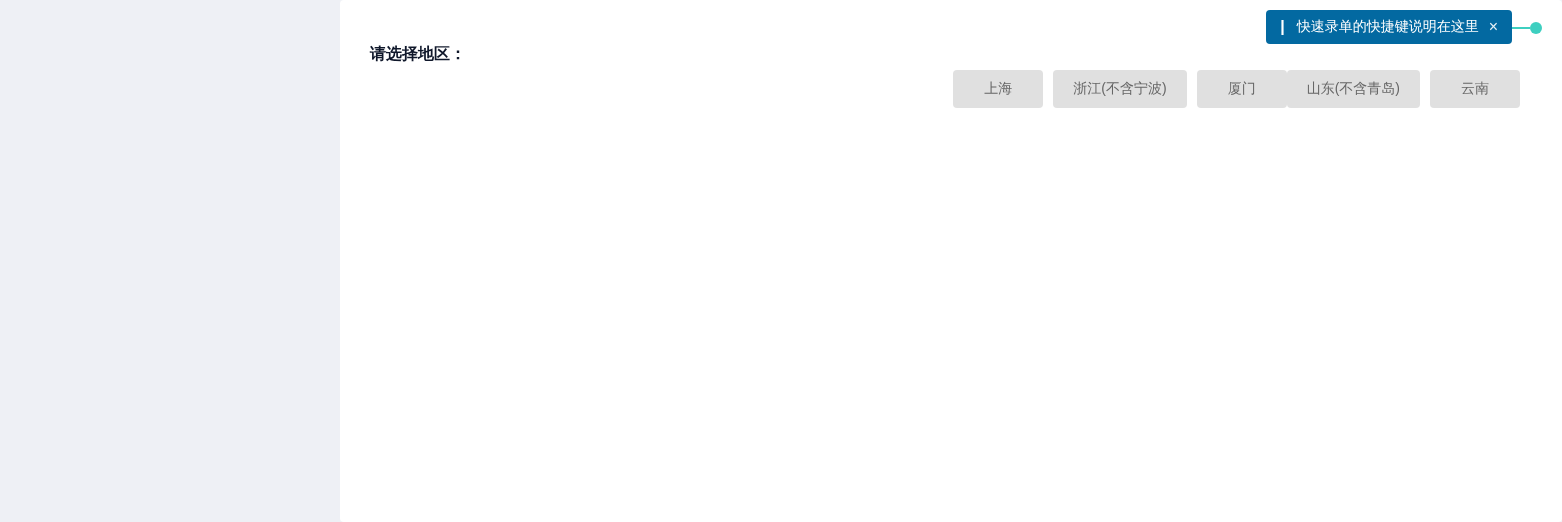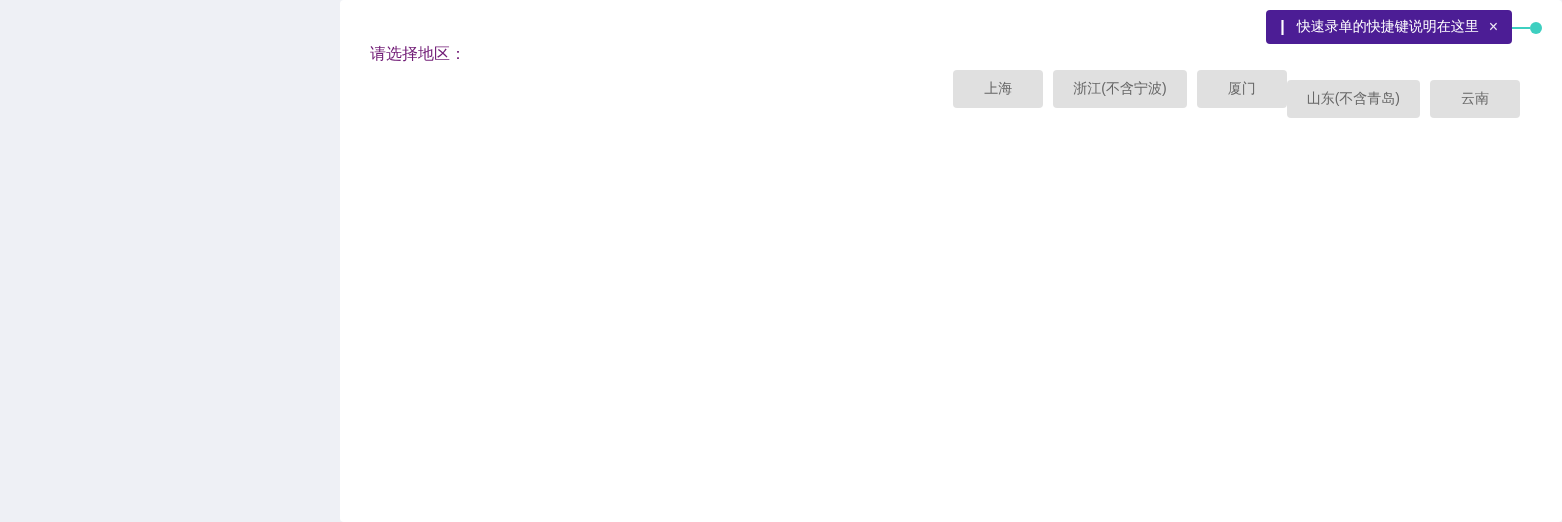--- a/index.html
+++ b/index.html
@@ -34,22 +34,22 @@
       height: 522px;
       background: #ffffff;
       border-radius: 4px;
     }
 
     .region-label {
       position: absolute;
       top: 44px;
       left: 30px;
       font-size: 16px;
-      color: #701a75;
-      font-weight: 400;
+      color: #0f172a;
+      font-weight: 700;
     }
 
     .region-buttons {
       position: absolute;
       top: 70px;
       left: 30px;
       display: flex;
       flex-wrap: wrap;
       gap: 10px;
       width: 1150px;
@@ -70,21 +70,21 @@
       height: 38px;
       font-family: 'Microsoft YaHei', '微软雅黑', sans-serif;
     }
 
     .tooltip-banner {
       position: absolute;
       top: 10px;
       right: 50px;
       display: flex;
       align-items: center;
-      background: #4c1d95;
+      background: #0369a1;
       color: #ffffff;
       padding: 8px 14px;
       border-radius: 4px;
       font-size: 14px;
       white-space: nowrap;
       gap: 10px;
     }
 
     .tooltip-banner::before {
       content: '|';
@@ -133,21 +133,21 @@
   <div class="region-label">请选择地区：</div>
 
   <div class="region-buttons">
     <div style="display:flex; flex-wrap:wrap; width:100%;justify-content:flex-end;">
 
     <div style="display: flex; gap: 10px; flex-wrap: wrap;">
           <button class="region-btn">上海</button>
           <button class="region-btn">浙江(不含宁波)</button>
           <button class="region-btn">厦门</button>
         </div>
-        <div style="display: flex; gap: 10px; margin-top: 10px; border-radius: 12px;">
+        <div style="display: flex; gap: 10px;  border-radius: 12px;">
           <button class="region-btn">山东(不含青岛)</button>
           <button class="region-btn">云南</button>
         </div>
       </div>
   </div>
 
   <div class="tooltip-banner">
     <span>快速录单的快捷键说明在这里</span>
     <button class="tooltip-close">×</button>
   </div>

